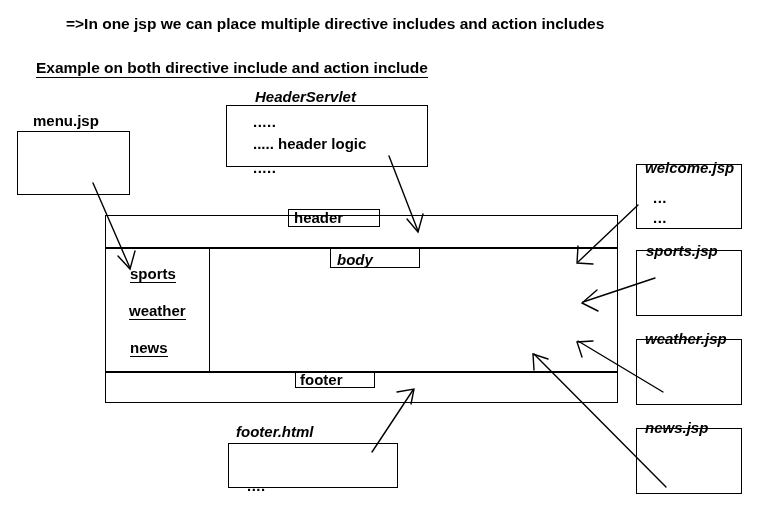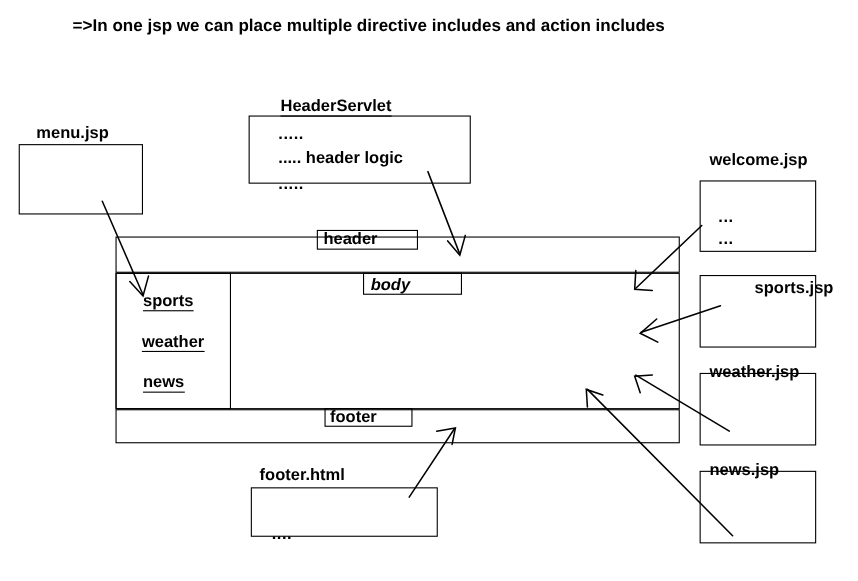--- a/index.html
+++ b/index.html
@@ -37,50 +37,51 @@
     position: absolute;
     left: 0;
     top: 0;
     width: 780px;
     height: 528px;
     pointer-events: none;
   }
   
   .t-head   { font-size: 15.5px; }
   .t-sub    { font-size: 15.5px; }
-  .t-label  { font-size: 15px; }
+  .t-label  { font-size: 15px; font-style: italic; }
   .t-body   { font-size: 15px; }
   .t-cell   { font-size: 15px; }
   .t-menu   { font-size: 15px; }
   .t-dots   { font-size: 15px; letter-spacing: 0.5px; }
 </style>
 </head>
 <body>
 
 <div id="canvas">
 
   <div class="txt t-head" style="left:66px; top:16px;">=&gt;In one jsp we can  place multiple directive includes and action includes</div>
 
+  <div class="txt t-sub ul" style="left:36px; top:60px;">Example on both directive include and action include</div>
 
   <div class="txt t-label ul" style="left:255px; top:89px;">HeaderServlet</div>
 
   <div class="box" style="left:226px; top:105px; width:202px; height:62px;"></div>
   <div class="txt t-dots" style="left:253px; top:114px;">.....</div>
   <div class="txt t-body" style="left:253px; top:136px;">..... header logic</div>
   <div class="txt t-dots" style="left:253px; top:160px;">.....</div>
 
   <div class="txt t-menu" style="left:33px; top:113px;">menu.jsp</div>
   <div class="box" style="left:17px; top:131px; width:113px; height:64px;"></div>
 
-  <div class="txt t-label" style="left:645px; top:138px;">welcome.jsp</div>
+  <div class="txt t-label" style="left:645px; top:160px;">welcome.jsp</div>
   <div class="box" style="left:636px; top:164px; width:106px; height:65px;"></div>
   <div class="txt t-dots" style="left:653px; top:190px;">...</div>
   <div class="txt t-dots" style="left:653px; top:210px;">...</div>
 
-  <div class="txt t-label" style="left:646px; top:254px;margin-left:40px;">sports.jsp</div>
+  <div class="txt t-label" style="left:646px; top:243px;">sports.jsp</div>
   <div class="box" style="left:636px; top:250px; width:106px; height:66px;"></div>
 
   <div class="txt t-label" style="left:645px; top:331px;text-align:right;">weather.jsp</div>
   <div class="box" style="left:636px; top:339px; width:106px; height:66px;"></div>
 
   <div class="txt t-label" style="left:645px; top:420px;">news.jsp</div>
   <div class="box" style="left:636px; top:428px; width:106px; height:66px;"></div>
 
   <div class="box" style="left:105px; top:215px; width:513px; height:33px;"></div>
 

